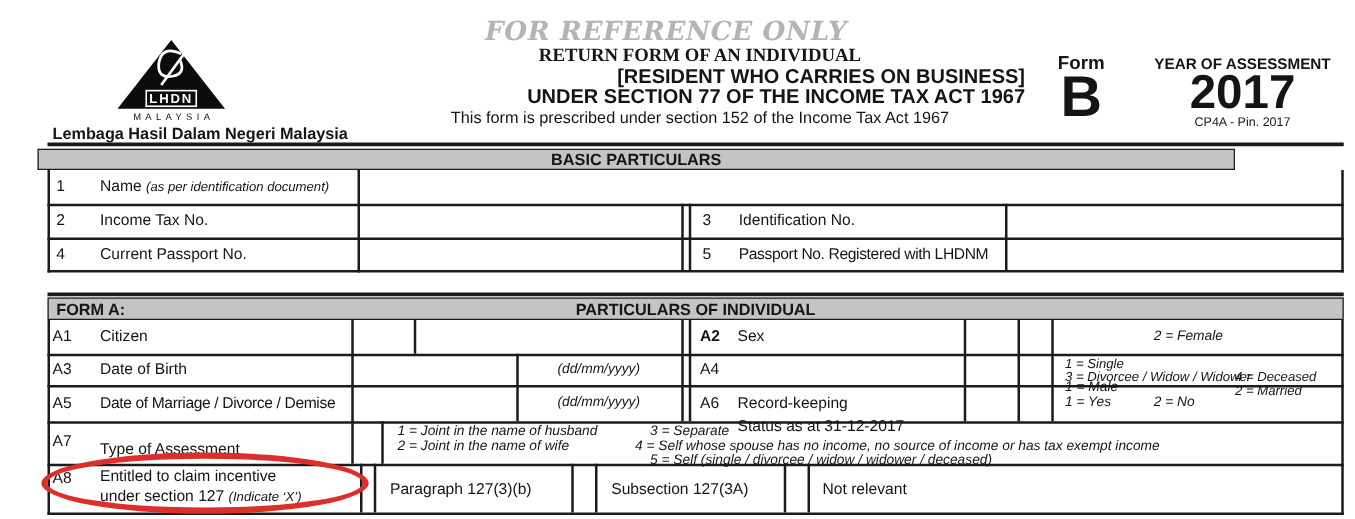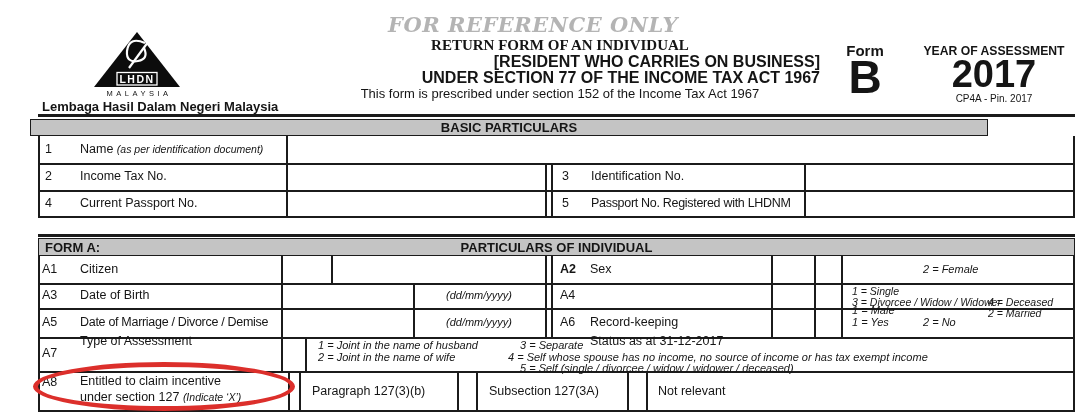--- a/index.html
+++ b/index.html
@@ -155,21 +155,21 @@
   <div class="txt tight" style="left:80px;top:315px;">Date of Marriage / Divorce / Demise</div>
   <div class="inputcell" style="left:284px;top:311px;width:128px;height:25px;"></div>
   <div class="hintbox" style="left:413px;top:316px;width:132px;">(dd/mm/yyyy)</div>
   <div class="num" style="left:560px;top:315px;">A6</div>
   <div class="txt" style="left:590px;top:315px;">Record-keeping</div>
   <div class="inputcell" style="left:816px;top:311px;width:24px;height:25px;"></div>
   <div class="opt" style="left:852px;top:316px;">1 = Yes</div>
   <div class="opt" style="left:923px;top:316px;">2 = No</div>
 
   <div class="num" style="left:42px;top:346px;">A7</div>
-  <div class="txt" style="left:80px;top:334px;text-align:center;">Type of Assessment</div>
+  <div class="txt" style="left:80px;top:352px;text-align:center;">Type of Assessment</div>
   <div class="inputcell" style="left:284px;top:339px;width:20px;height:31px;"></div>
   <div class="opt" style="left:318px;top:339px;">1 = Joint in the name of husband</div>
   <div class="opt" style="left:318px;top:351px;">2 = Joint in the name of wife</div>
   <div class="opt" style="left:520px;top:339px;">3 = Separate</div>
   <div class="opt" style="left:508px;top:351px;">4 = Self whose spouse has no income, no source of income or has tax exempt income</div>
   <div class="opt" style="left:520px;top:362px;">5 = Self (single / divorcee / widow / widower / deceased)</div>
 
   <div class="num" style="left:42px;top:375px;">A8</div>
   <div class="txt" style="left:80px;top:374px;">Entitled to claim incentive</div>
   <div class="txt" style="left:80px;top:390px;">

